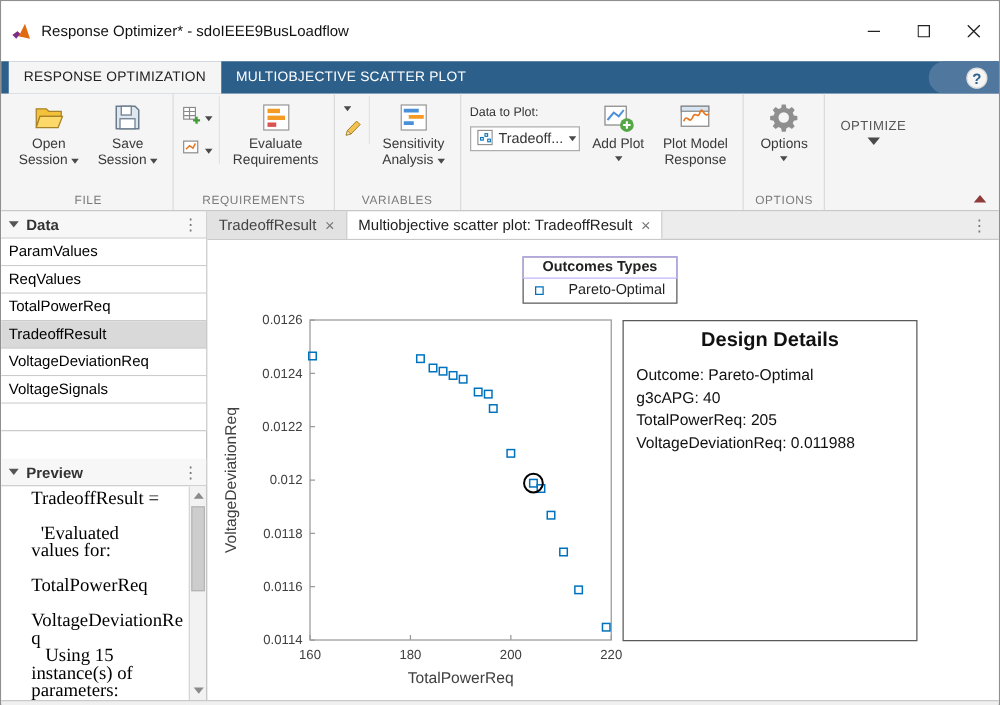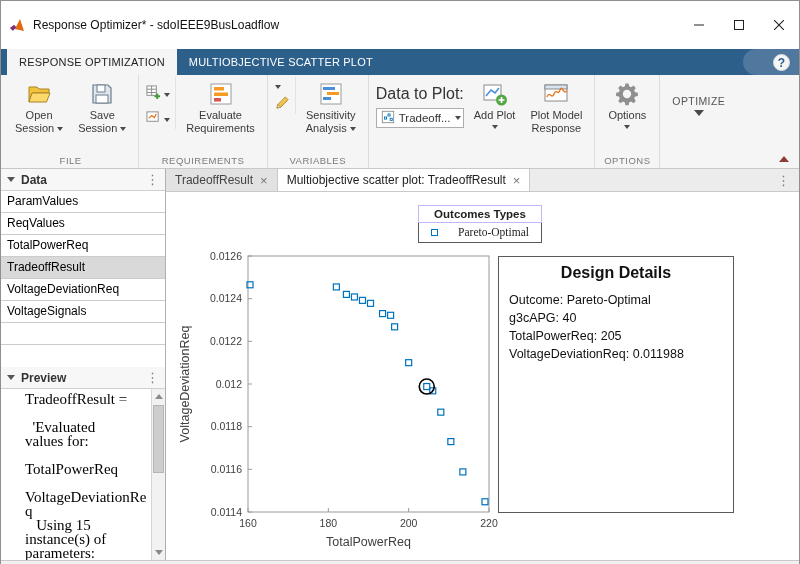--- a/index.html
+++ b/index.html
@@ -28,21 +28,21 @@
   .big-btn { display:flex; flex-direction:column; align-items:center; padding:4px 5px 0 5px; min-width:50px; }
   .icon24 { width:26px; height:26px; margin-bottom:2px; display:block; }
   .lbl { display:flex; flex-direction:column; align-items:center; font-size:11px; color:#3a3a3a; line-height:13px; text-align:center; }
   .l2 { display:flex; align-items:center; gap:3px; }
   .caret { display:inline-block; width:0; height:0; border-left:3.5px solid transparent; border-right:3.5px solid transparent; border-top:4px solid #4a4a4a; }
   .caret-lg { border-left-width:5px; border-right-width:5px; border-top-width:6px; margin-top:10px; }
   .big-btn > .caret { margin-top:3px; }
   .mini-col { display:flex; flex-direction:column; gap:6px; padding-top:8px; border-right:1px solid #e3e3e3; padding-right:5px; }
   .mini-btn { display:flex; align-items:center; gap:3px; }
   .dtp-col { display:flex; flex-direction:column; gap:5px; padding-top:8px; }
-  .dtp-label { font-size:16px; color:#333; }
+  .dtp-label { font-size:10px; color:#333; }
   .combo { height:20px; width:88px; border:1px solid #adadad; background:#fff; display:flex; align-items:center; gap:4px; padding:0 4px; font-size:11.5px; color:#333; }
   .combo .caret { margin-left:auto; }
   .opt-label { font-size:10.5px; color:#555; letter-spacing:.4px; margin-top:14px; }
   .ribbon-collapse { position:absolute; right:10px; bottom:6px; width:0; height:0; border-left:5px solid transparent; border-right:5px solid transparent; border-bottom:6px solid #8d3b3b; }
 
   
   .mainrow { height:391px; display:flex; flex:none; }
   .leftpanel { width:165px; flex:none; border-right:1px solid #b0b0b0; display:flex; flex-direction:column; background:#fff; }
   .panel-header { height:22px; flex:none; background:#f7f7f7; border-bottom:1px solid #d0d0d0; display:flex; align-items:center; gap:6px; padding:0 6px; font-size:12px; font-weight:bold; color:#333; }
   .tri { width:0; height:0; border-left:4px solid transparent; border-right:4px solid transparent; border-top:5px solid #555; }
@@ -62,21 +62,21 @@
   .doctabs { height:23px; flex:none; background:#ececec; border-bottom:1px solid #c9c9c9; display:flex; align-items:stretch; }
   .doctab { padding:0 9px; font-size:12px; color:#444; background:#e2e2e2; border-right:1px solid #c9c9c9; display:flex; align-items:center; gap:7px; white-space:nowrap; }
   .doctab.active { background:#fff; color:#222; }
   .tabclose { color:#777; font-size:13px; line-height:1; }
   .doctabs .kebab { padding-right:9px; display:flex; align-items:center; }
   .content { flex:1; position:relative; background:#fff; }
 
   
   .legend { position:absolute; left:252px; top:13px; width:124px; border:1px solid #5a5a5a; background:#fff; font-size:11.5px; color:#222; text-align:center; }
   .legend-title { font-weight:bold; padding:2px 4px; border:1px solid #c4b5fd; margin:-1px; margin-bottom:0; }
-  .legend-entry { display:flex; align-items:center; justify-content:center; gap:20px; padding:3px 6px 4px 6px;font-family:Liberation Serif, serif; }
+  .legend-entry { display:flex; align-items:center; justify-content:center; gap:20px; padding:3px 6px 4px 6px; }
   .legend-marker { width:7px; height:7px; border:1.5px solid #0072BD; background:#fff; flex:none; }
 
   
   #plot-svg { position:absolute; left:10px; top:40px; }
   #plot-svg text { font-family:"Liberation Sans", sans-serif; fill:#404040; }
   #plot-svg .tick { font-size:10.5px; }
   #plot-svg .axlabel { font-size:12.5px; }
 
   
   .design-details { position:absolute; left:332px; top:64px; width:236px; height:257px; border:1px solid #5a5a5a; background:#fff; padding:7px 10px; font-size:12.5px; color:#111; }

